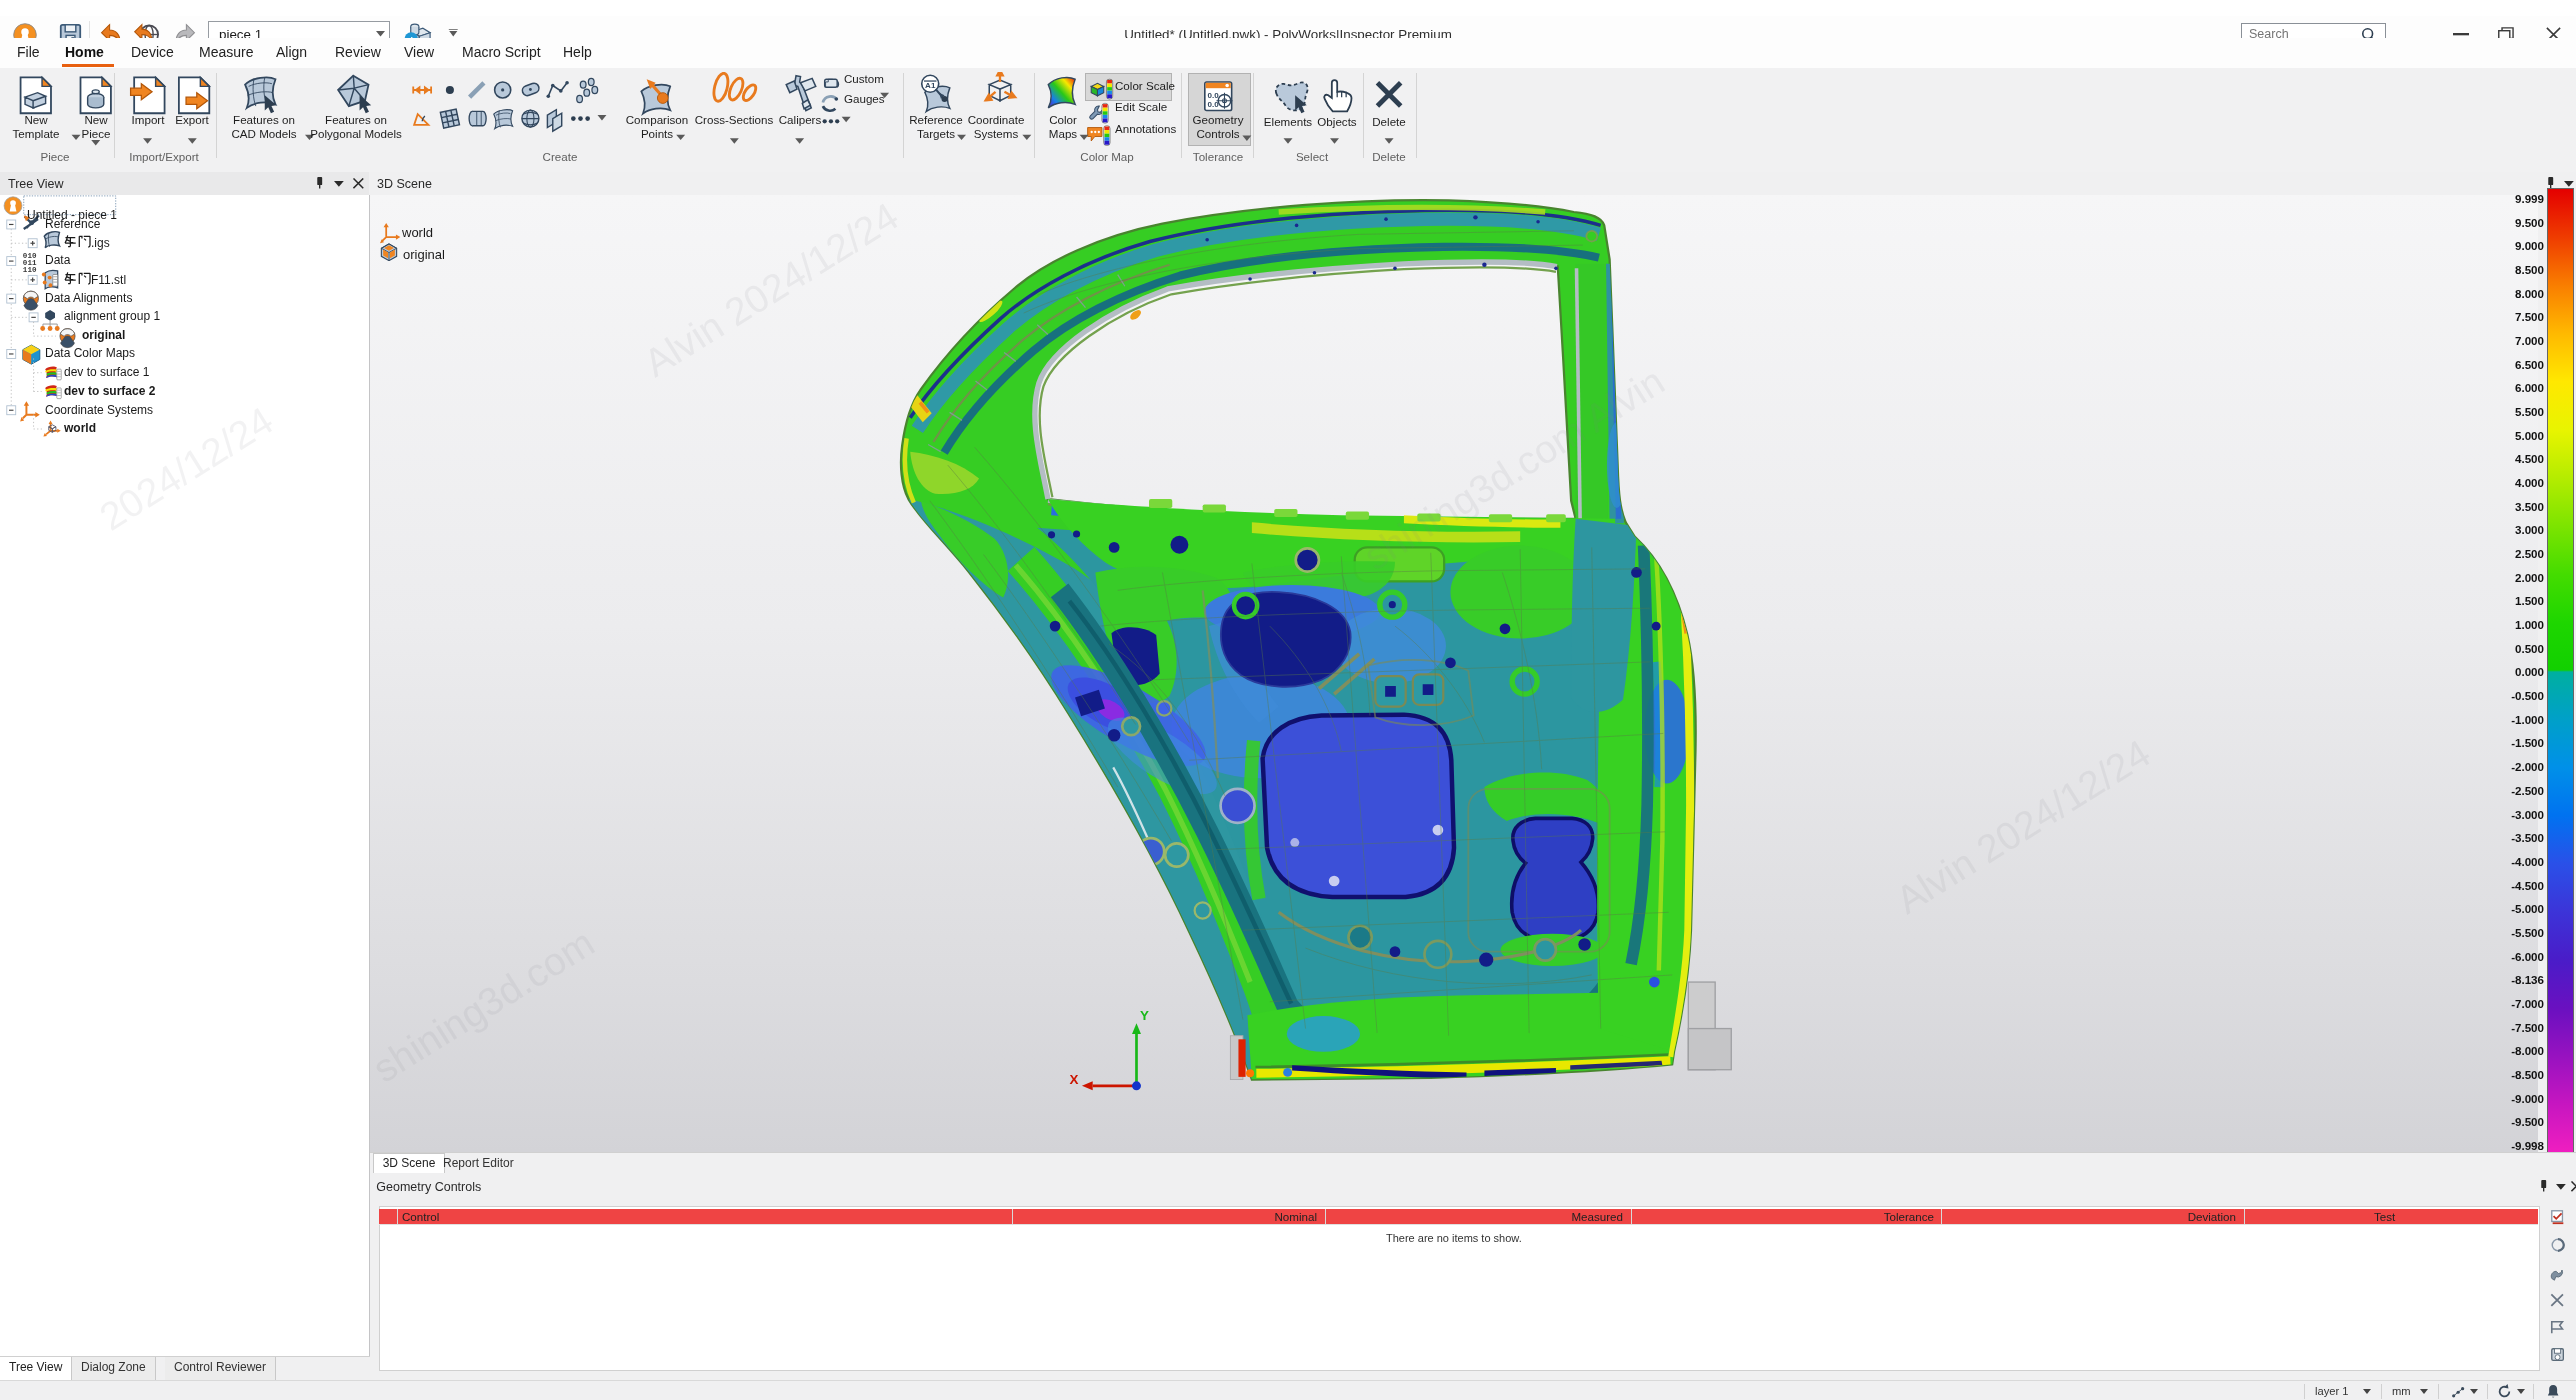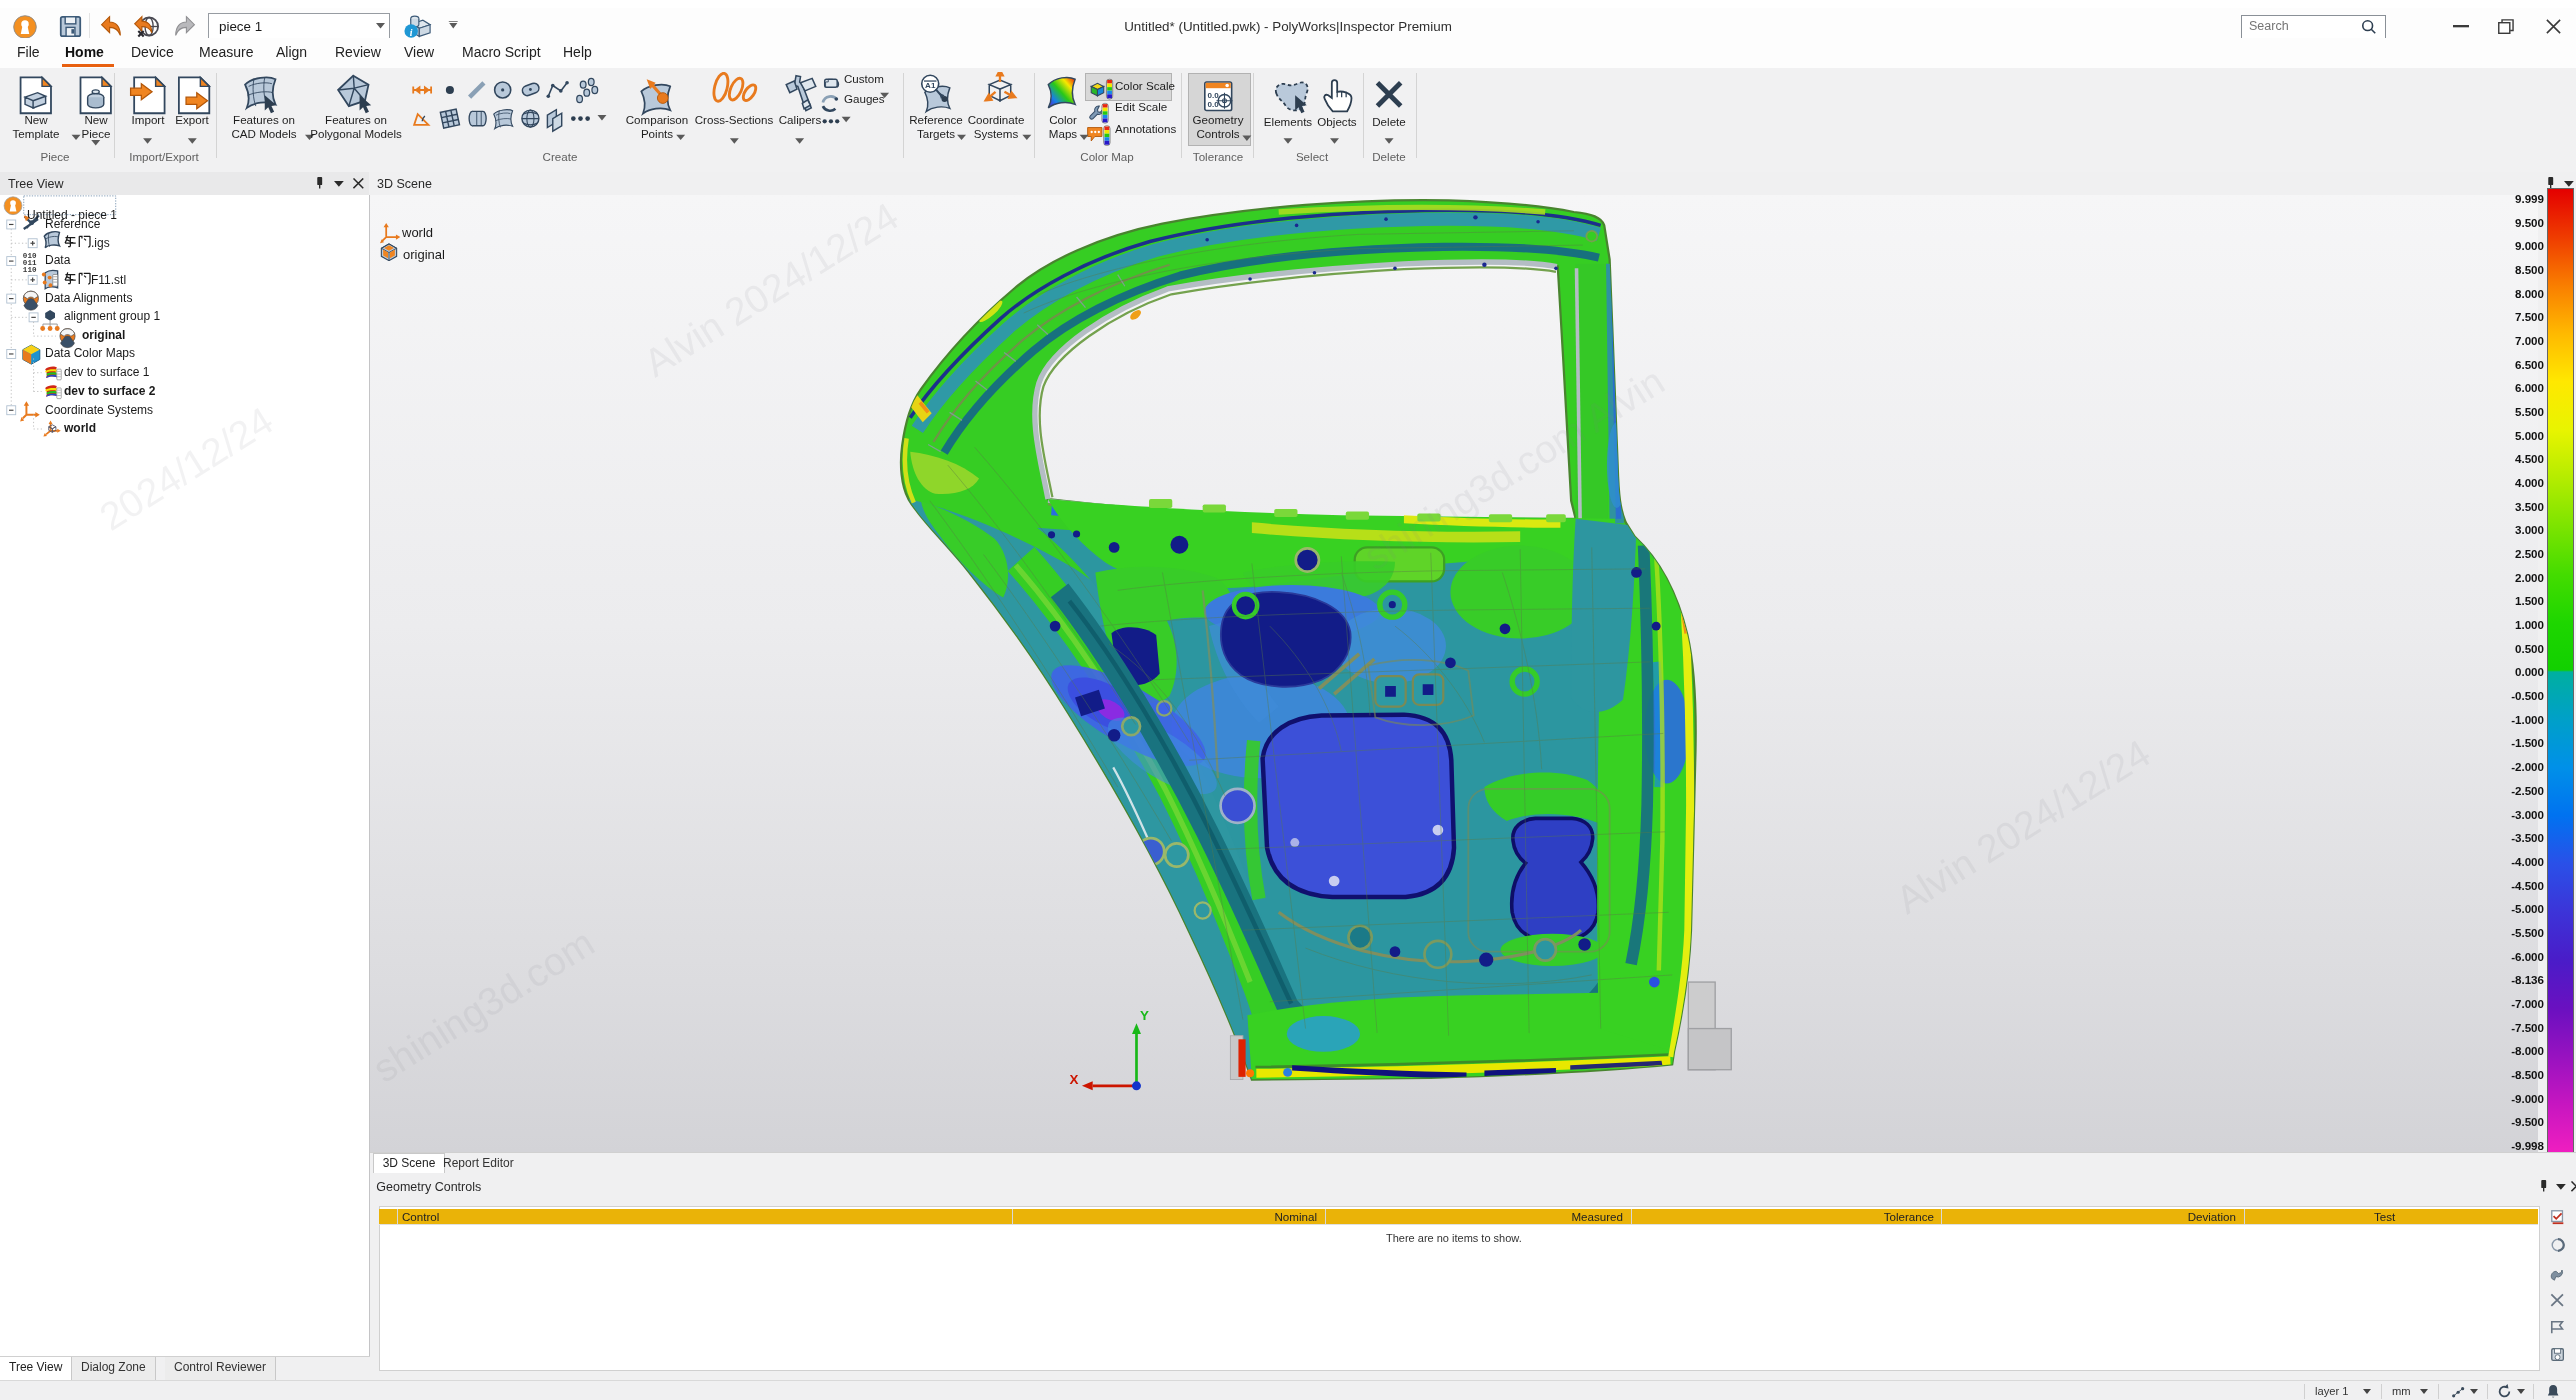--- a/index.html
+++ b/index.html
@@ -1,20 +1,20 @@
 <!DOCTYPE html>
 <html style="font-size:14.3px"><head>
 <meta charset="utf-8">
 <style>
 html,body{margin:0;padding:0;}
 body{width:2576px;height:1401px;position:relative;overflow:hidden;background:#fff;
   font-family:"Liberation Sans",sans-serif;-webkit-font-smoothing:antialiased;}
 .t{position:absolute;white-space:nowrap;}
 .ico{position:absolute;}
-#titlebar{position:absolute;left:0;top:8px;width:2576px;height:38px;background:#fdfdfd;}
+#titlebar{position:absolute;left:0;top:16px;width:2576px;height:38px;background:#fdfdfd;}
 #menurow{position:absolute;left:0;top:38px;width:2576px;height:29.5px;background:#fdfdfd;
   font-size:14px;color:#222;}
 #ribbon{position:absolute;left:0;top:68px;width:2576px;height:104px;background:#f1f1f2;}
 .rdiv{position:absolute;top:4.5px;height:85px;width:0.9px;background:#d4d4d4;}
 .rlabel{position:absolute;top:148px;font-size:11.6px;color:#5f5f5f;transform:translateX(-50%);}
 .blabel{position:absolute;font-size:11.6px;color:#1e1e1e;text-align:center;transform:translateX(-50%);line-height:14px;}
 #hdrrow{position:absolute;left:0;top:172px;width:2576px;height:23px;background:#f0f0f1;
   font-size:12.5px;color:#2a2a2a;}
 #leftpanel{position:absolute;left:0;top:195px;width:369px;height:1161px;background:#fff;
   border-right:1.8px solid #c4c4c6;font-size:12px;color:#1a1a1a;}
@@ -796,21 +796,21 @@
       <rect x="2.5" y="0" width="5.5" height="9" rx="1" fill="#2a2a2a"></rect>
       <line x1="5.2" y1="9" x2="5.2" y2="13" stroke="#2a2a2a" stroke-width="1.5"></line>
     </svg>
 <svg class="ico" style="left:2186px;top:10.7px" width="9.8" height="6.3" viewBox="0 0 11 7">
       <path d="M0 0 h11 l-5.5 6.5 Z" fill="#2a2a2a"></path>
     </svg>
 <svg class="ico" style="left:2201px;top:8px" width="10.7" height="10.7" viewBox="0 0 12 12">
       <path d="M0.5 0.5 L11.5 11.5 M11.5 0.5 L0.5 11.5" stroke="#2a2a2a" stroke-width="1.7"></path>
     </svg>
 <div style="position:absolute;left:9px;top:33px;width:2159px;height:163px;background:#fff;border:0.9px solid #d0d0d0"></div>
-<div style="position:absolute;left:9px;top:36px;width:2159px;height:15px;background:#eab308;border-bottom:0.9px solid #e0e0e0;font-size:11.6px;color:#222">
+<div style="position:absolute;left:9px;top:36px;width:2159px;height:15px;background:#ef4444;border-bottom:0.9px solid #e0e0e0;font-size:11.6px;color:#222">
  <div style="position:absolute;left:18px;top:0;width:0.9px;height:15px;background:#d8d8d8"></div>
  <div class="t" style="left:23px;top:0.9px">Control</div>
  <div style="position:absolute;left:633px;top:0;width:0.9px;height:15px;background:#d8d8d8"></div>
  <div class="t" style="left:889px;top:0.9px;width:49px;text-align:right">Nominal</div>
  <div style="position:absolute;left:946px;top:0;width:0.9px;height:15px;background:#d8d8d8"></div>
  <div class="t" style="left:1177px;top:0.9px;width:67px;text-align:right">Measured</div>
  <div style="position:absolute;left:1252px;top:0;width:0.9px;height:15px;background:#d8d8d8"></div>
  <div class="t" style="left:1483px;top:0.9px;width:72px;text-align:right">Tolerance</div>
  <div style="position:absolute;left:1562px;top:0;width:0.9px;height:15px;background:#d8d8d8"></div>
  <div class="t" style="left:1789px;top:0.9px;width:68px;text-align:right">Deviation</div>

